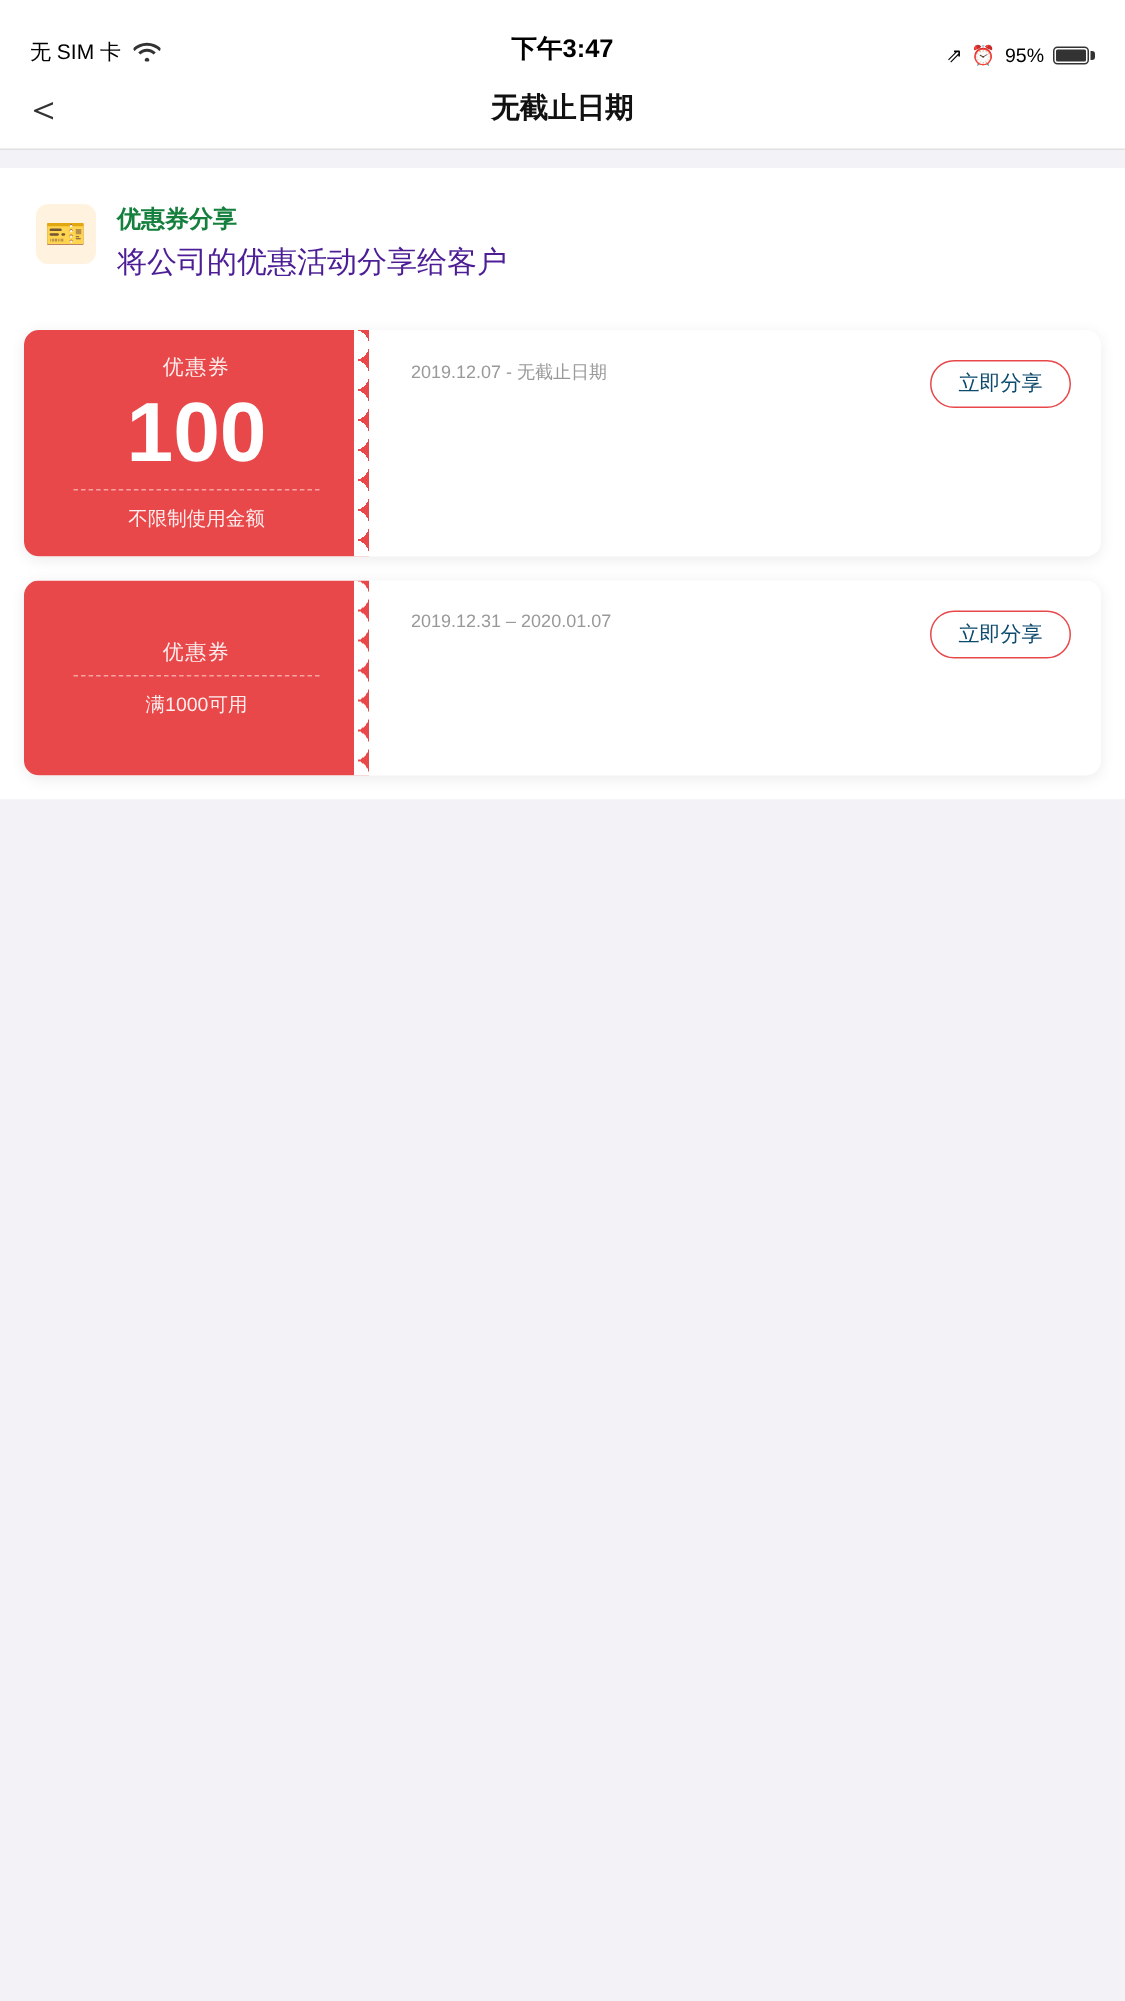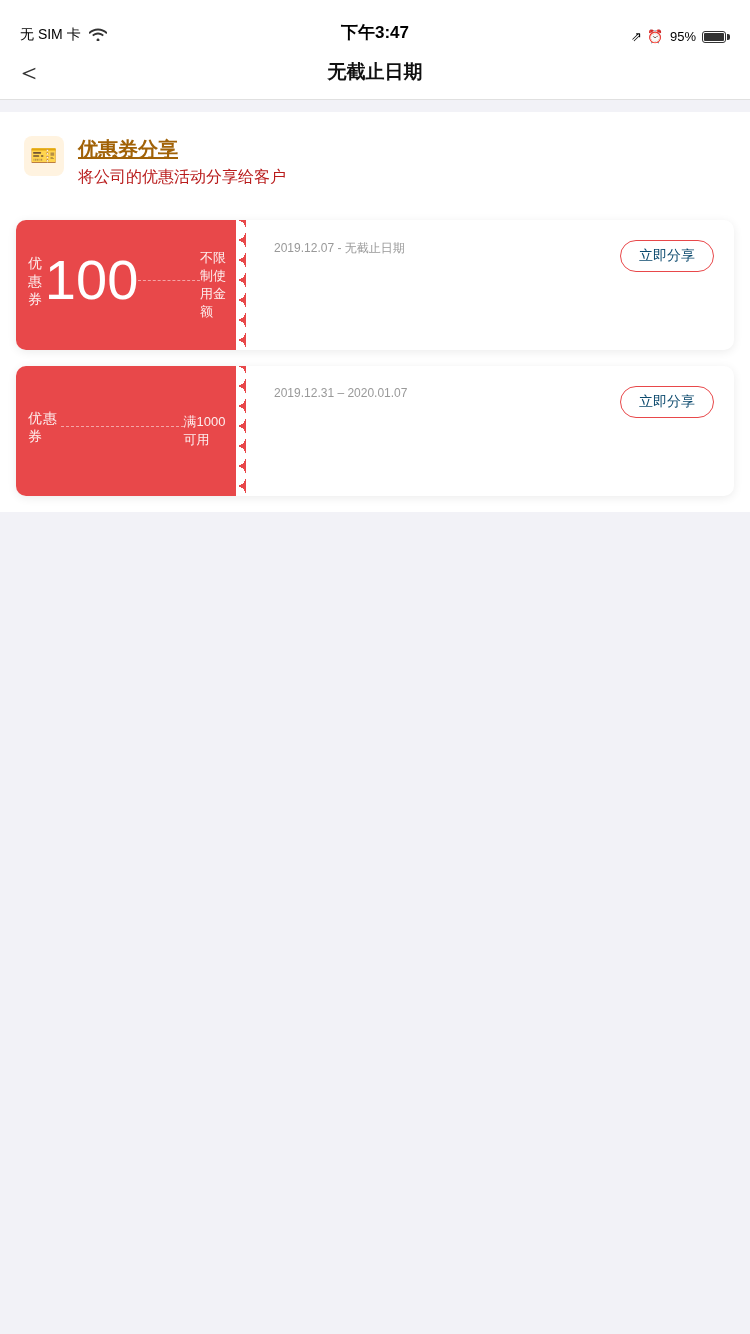--- a/index.html
+++ b/index.html
@@ -82,29 +82,28 @@
       flex-shrink: 0;
       background: #fff3e0;
       border-radius: 8px;
       display: flex;
       align-items: center;
       justify-content: center;
       font-size: 22px;
     }
     .section-text-block {}
     .section-title {
+      font-size: 16px;
+      font-weight: 600;
+      color: #15803d;
+      margin-bottom: 4px;
+    }
+    .section-subtitle {
       font-size: 20px;
-      font-weight: 600;
-      color: #a16207;
-      margin-bottom: 4px;
-      text-decoration: underline;
-    }
-    .section-subtitle {
-      font-size: 16px;
-      color: #b91c1c;
+      color: #4c1d95;
     }
 
     
     .coupon-list {
       padding: 16px 16px;
       background: #fff;
       display: flex;
       flex-direction: column;
       gap: 16px;
     }
@@ -117,21 +116,21 @@
       background: #fff;
       box-shadow: 0 2px 10px rgba(0,0,0,0.08);
       min-height: 130px;
     }
 
     
     .coupon-stub {
       width: 230px;
       background: #e8484a;
       display: flex;
-      flex-direction: row;
+      flex-direction: column;
       align-items: center;
       justify-content: center;
       padding: 16px 12px;
       position: relative;
       flex-shrink: 0;
     }
     
     .coupon-stub::after {
       content: '';
       position: absolute;
@@ -145,21 +144,21 @@
     }
 
     .coupon-stub-label {
       font-size: 14px;
       color: rgba(255,255,255,0.9);
       margin-bottom: 6px;
       letter-spacing: 1px;
     }
     .coupon-stub-value {
       font-size: 56px;
-      font-weight: 400;
+      font-weight: 700;
       color: #fff;
       line-height: 1;
       margin-bottom: 10px;
     }
     .coupon-stub-divider {
       width: 80%;
       height: 1px;
       border-top: 1px dashed rgba(255,255,255,0.5);
       margin-bottom: 10px;
     }

